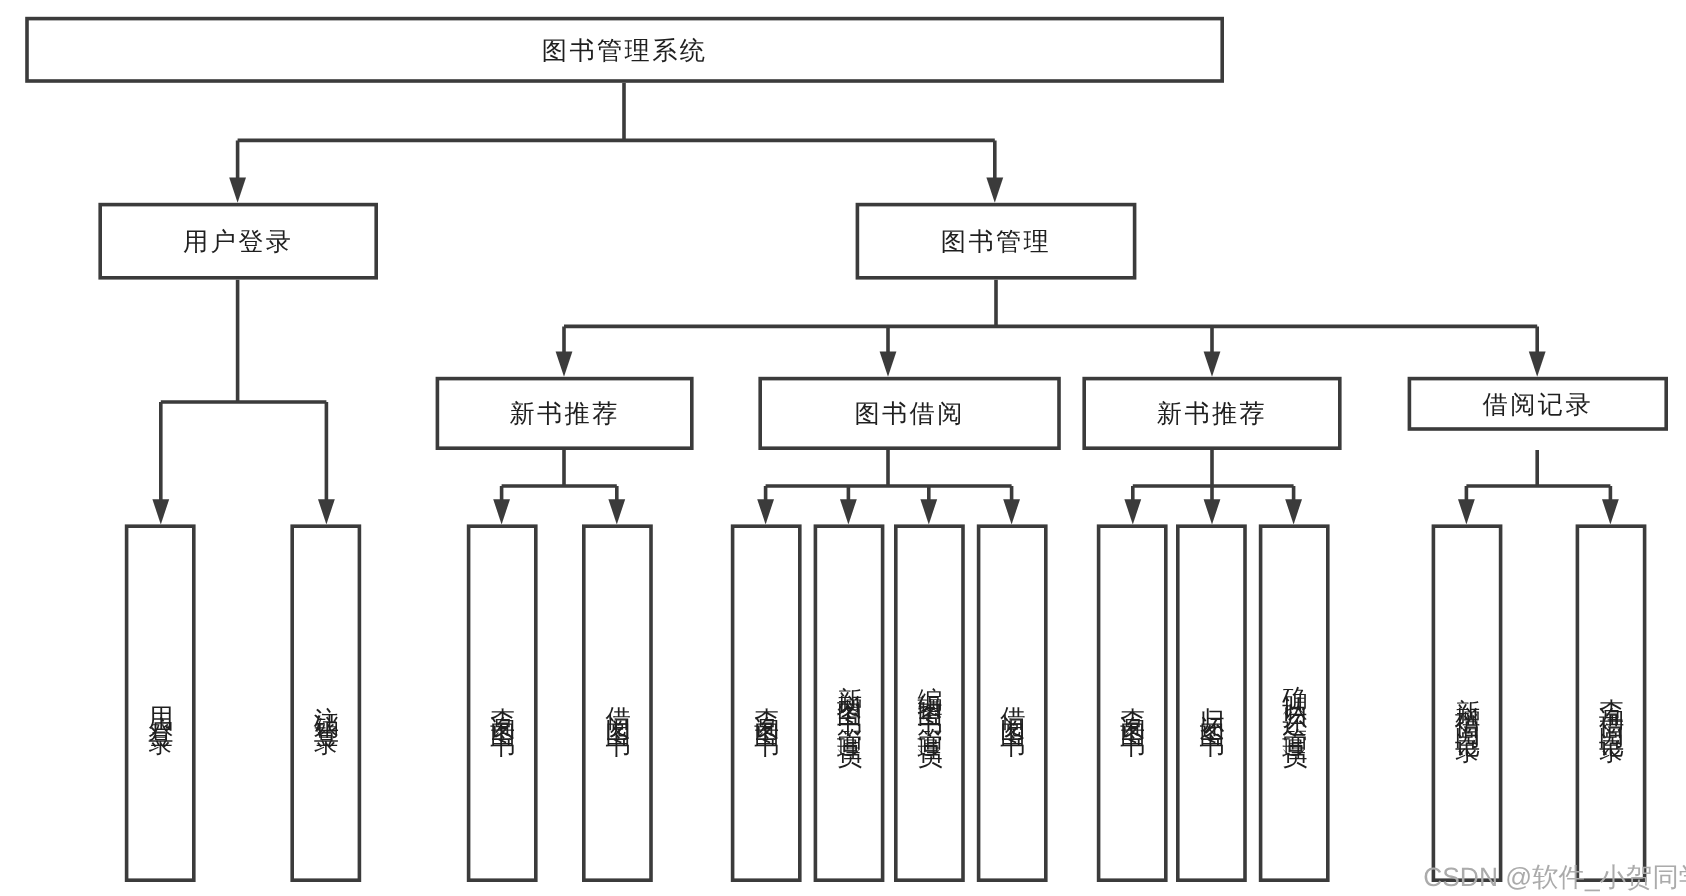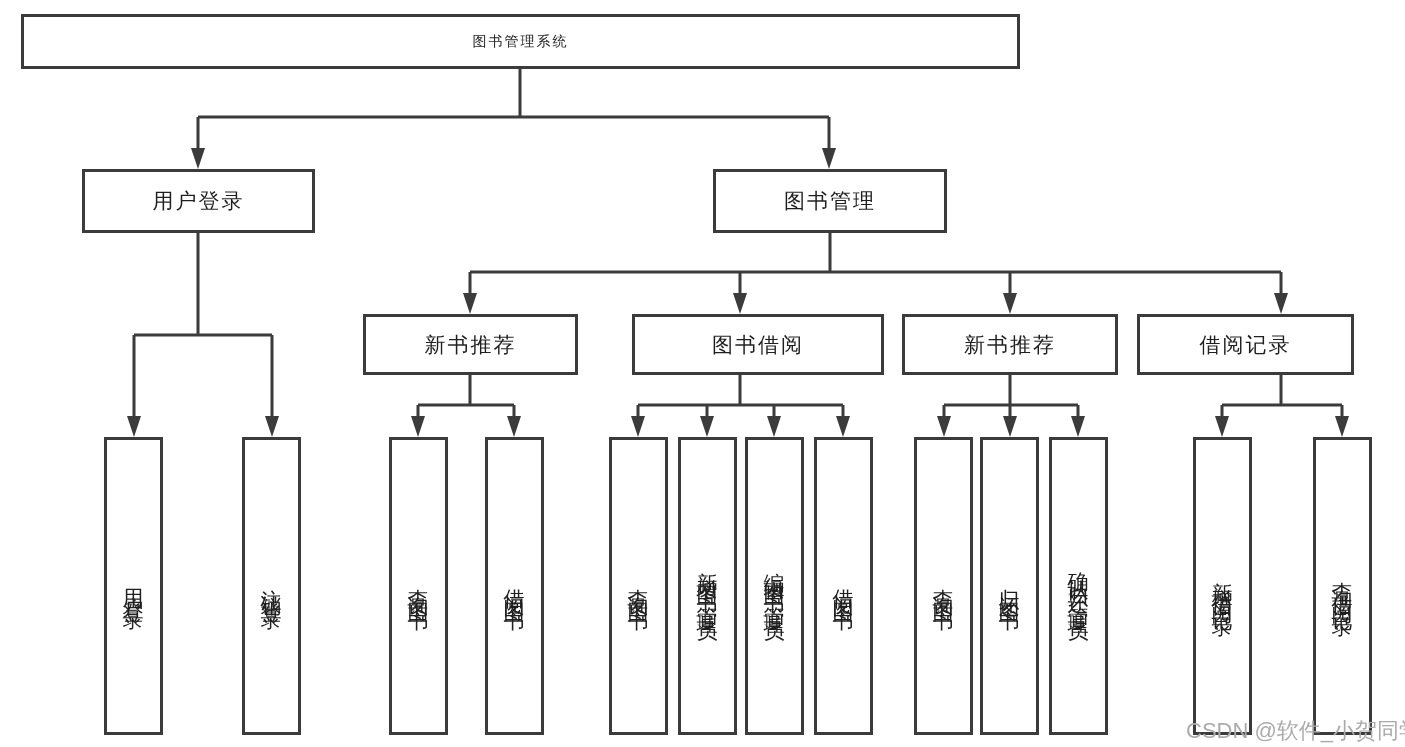--- a/index.html
+++ b/index.html
@@ -5,21 +5,21 @@
   :root { --line:#3b3b3b; --text:#1f1f1f; --watermark:#ababab; --background:#ffffff; }
   html,body { margin:0; padding:0; }
   body { font-family:"Liberation Sans", sans-serif; background:#fff; }
   .stage { position:relative; width:1405px; height:747px; background:var(--background); overflow:hidden; }
   svg.wires { position:absolute; left:0; top:0; z-index:1; pointer-events:none; }
   .wire { stroke:var(--line); stroke-width:3; fill:none; }
   .arrow { fill:var(--line); stroke:none; }
   .box { position:absolute; box-sizing:border-box; border:3px solid var(--line); background:#fff;
          display:flex; align-items:center; justify-content:center; z-index:2; color:var(--text); }
   .h span { font-size:21px; letter-spacing:2px; white-space:nowrap; }
-  .root span { font-size:14px; letter-spacing:2px; }
+  .root span { font-size:21px; letter-spacing:2px; }
   .v span { writing-mode:vertical-rl; text-orientation:mixed; font-size:21px; letter-spacing:7px; line-height:1; }
   .watermark { position:absolute; z-index:3; color:var(--watermark); font-size:22px; white-space:nowrap; }
 </style>
 </head>
 <body>
 
 <div class="stage">
 
   <svg class="wires" width="1405" height="747">
 
@@ -70,21 +70,21 @@
 
   <div class="box h" style="left:713px;top:169px;width:234px;height:64px">
     <span>图书管理</span>
   </div>
   <div class="box h" style="left:632px;top:314px;width:252px;height:61px">
     <span>图书借阅</span>
   </div>
   <div class="box h" style="left:902px;top:314px;width:216px;height:61px">
     <span>新书推荐</span>
   </div>
-  <div class="box h" style="left:1137px;top:314px;width:217px;height:61px">
+  <div class="box h" style="left:1173px;top:314px;width:217px;height:45px">
     <span>借阅记录</span>
   </div>
 
   <div class="box v" style="left:104px;top:437px;width:59px;height:298px">
     <span>用户登录</span>
   </div>
   <div class="box v" style="left:242px;top:437px;width:59px;height:298px">
     <span>注销登录</span>
   </div>
 

